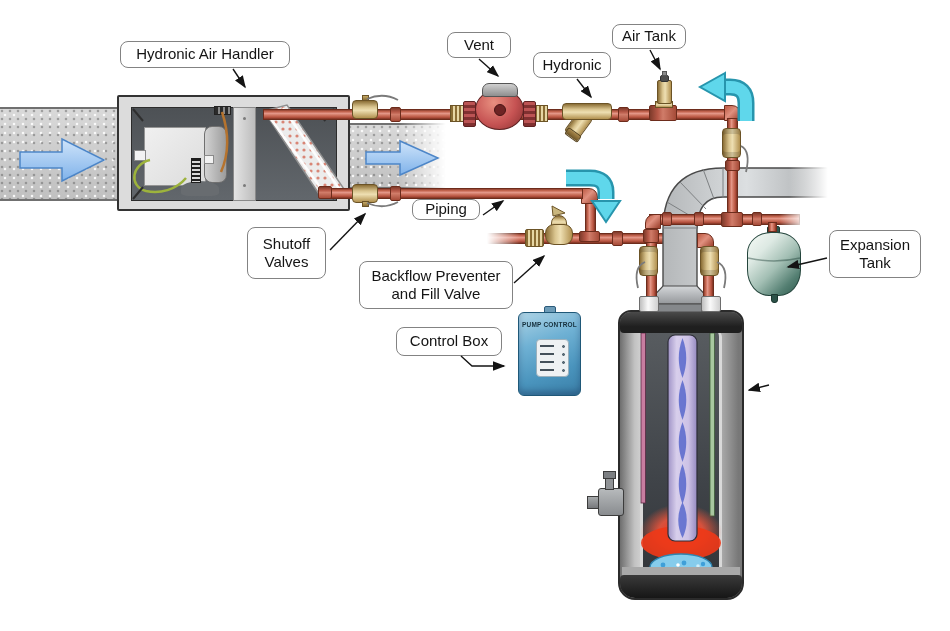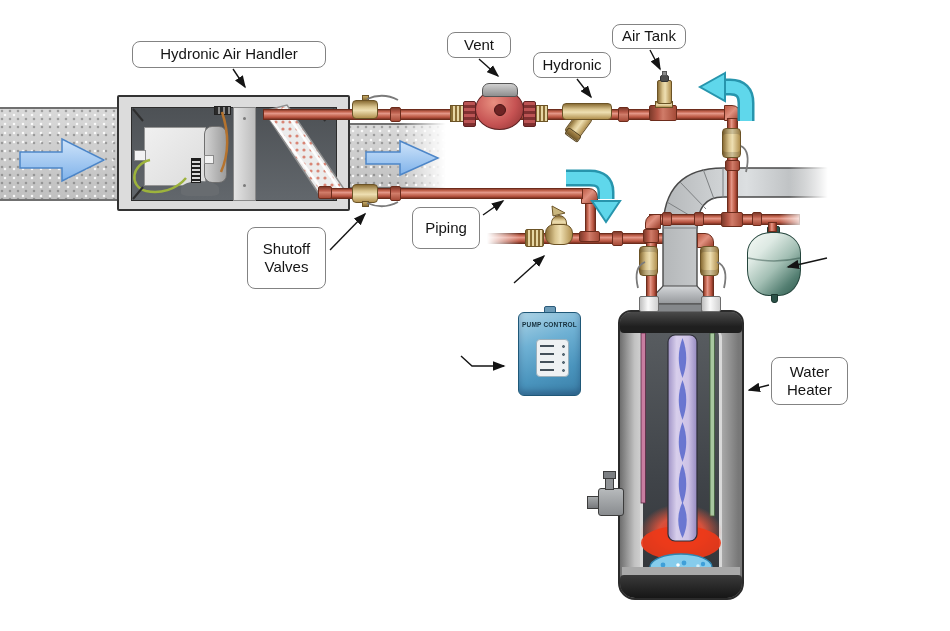--- a/index.html
+++ b/index.html
@@ -339,40 +339,46 @@
       <path d="M717,262 q12,5 7,26"></path>
     </g>
     <polygon points="552,206 565,213 553,216" fill="#c9b67e" stroke="#6b5326" stroke-width="1"></polygon>
     <path d="M748,258 Q774,264 800,258" fill="none" stroke="rgba(36,69,60,.45)" stroke-width="1.5"></path>
   </svg>
 
   <div class="fade" style="left:482px;top:229px;width:42px;height:20px;background:linear-gradient(to right,#fff 12%,rgba(255,255,255,0) 92%);"></div>
   <div class="fade" style="left:779px;top:209px;width:32px;height:22px;background:linear-gradient(to right,rgba(255,255,255,0),#fff 88%);"></div>
   <div class="fade" style="left:789px;top:161px;width:44px;height:42px;background:linear-gradient(to right,rgba(255,255,255,0),#fff 88%);"></div>
 
-  <div class="lbl nowrap" style="left:120px;top:41px;width:194px;height:27px;margin-left:12px;">
+  <div class="lbl nowrap" style="left:120px;top:41px;width:170px;height:27px;">
       <span>Hydronic Air Handler</span>
     </div>
   <div class="lbl nowrap" style="left:447px;top:32px;width:64px;height:26px;">
       <span>Vent</span>
     </div>
   <div class="lbl nowrap" style="left:533px;top:52px;width:78px;height:26px;">
       <span>Hydronic</span>
     </div>
   <div class="lbl nowrap" style="left:612px;top:24px;width:74px;height:25px;">
       <span>Air Tank</span>
     </div>
-  <div class="lbl nowrap" style="left:412px;top:207px;width:68px;height:42px;justify-content:center;">
+  <div class="lbl nowrap" style="left:412px;top:199px;width:68px;height:21px;justify-content:center;">
       <span>Piping</span>
     </div>
-  <div class="lbl" style="left:247px;top:227px;width:79px;height:62px;">
+  <div class="lbl" style="left:247px;top:227px;width:79px;height:52px;">
       <span>Shutoff Valves</span>
     </div>
-  <div class="lbl" style="left:771px;top:357px;width:77px;height:48px;">
-      <span>Water Heater</span>
+  <div class="lbl" style="left:359px;top:261px;width:154px;height:48px;">
+      <span>Backflow Preventer and Fill Valve</span>
+    </div>
+  <div class="lbl nowrap" style="left:396px;top:327px;width:106px;height:29px;">
+      <span>Control Box</span>
+    </div>
+  <div class="lbl" style="left:829px;top:230px;width:92px;height:48px;">
+      <span>Expansion Tank</span>
     </div>
 
   <svg class="layer" style="z-index:10;">
     <defs>
       <marker id="ah" viewBox="0 0 8 6" refX="7" refY="3" markerWidth="9" markerHeight="7" orient="auto">
         <path d="M0,0 L8,3 L0,6 Z" fill="#141414"></path>
       </marker>
     </defs>
     <g stroke="#141414" stroke-width="1.4" fill="none">
       <line x1="233" y1="69" x2="245" y2="87" marker-end="url(#ah)"></line>

